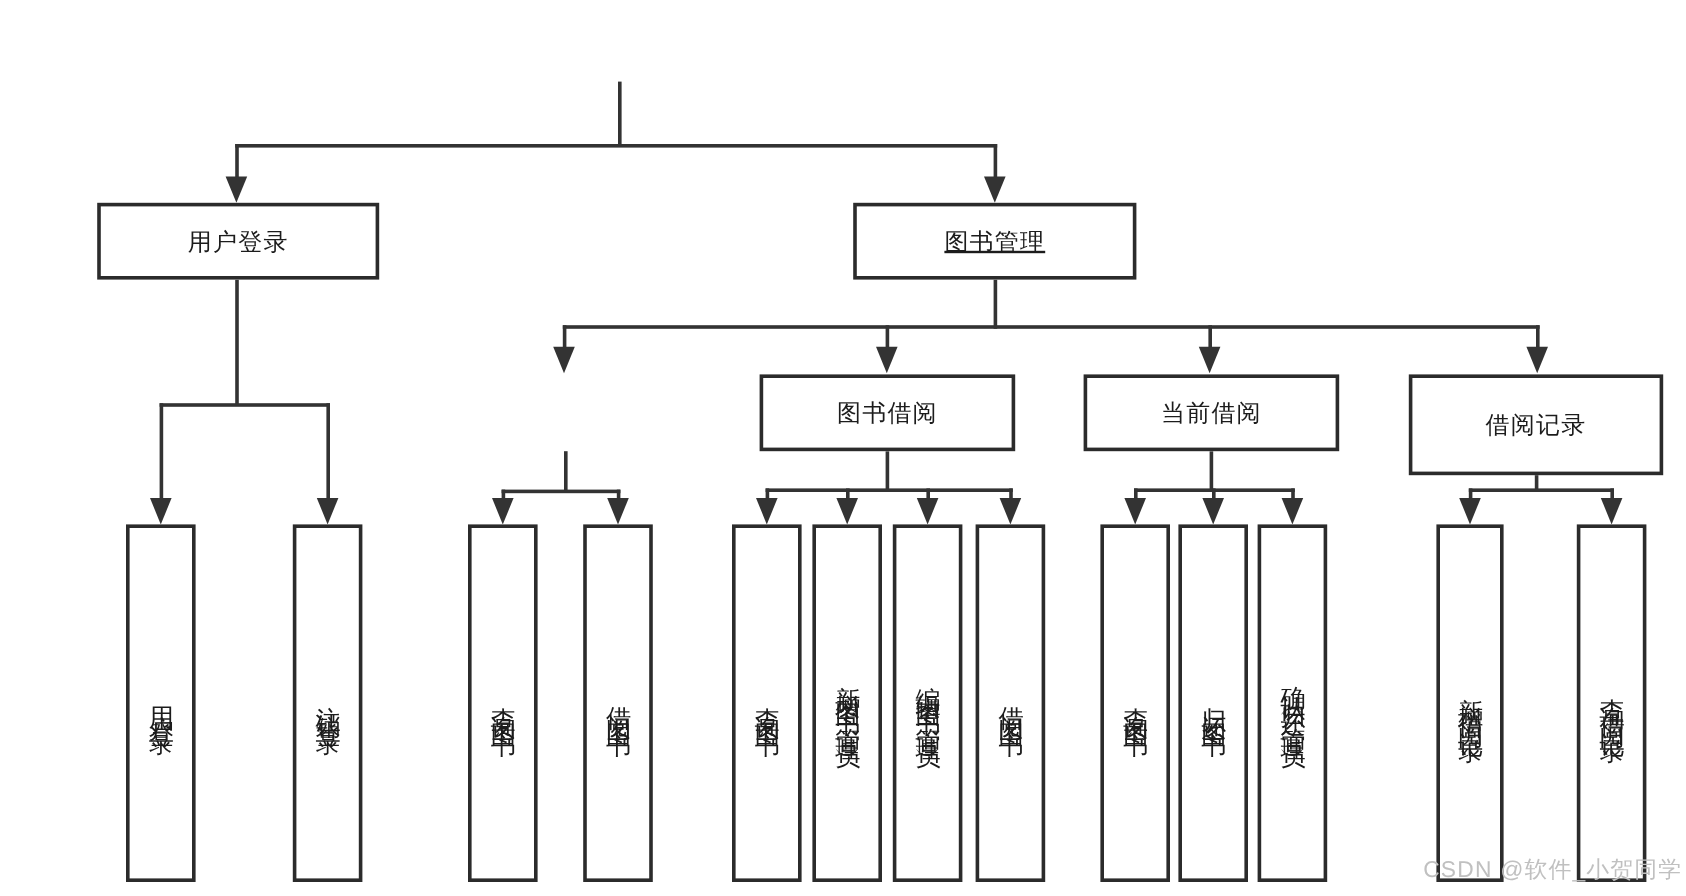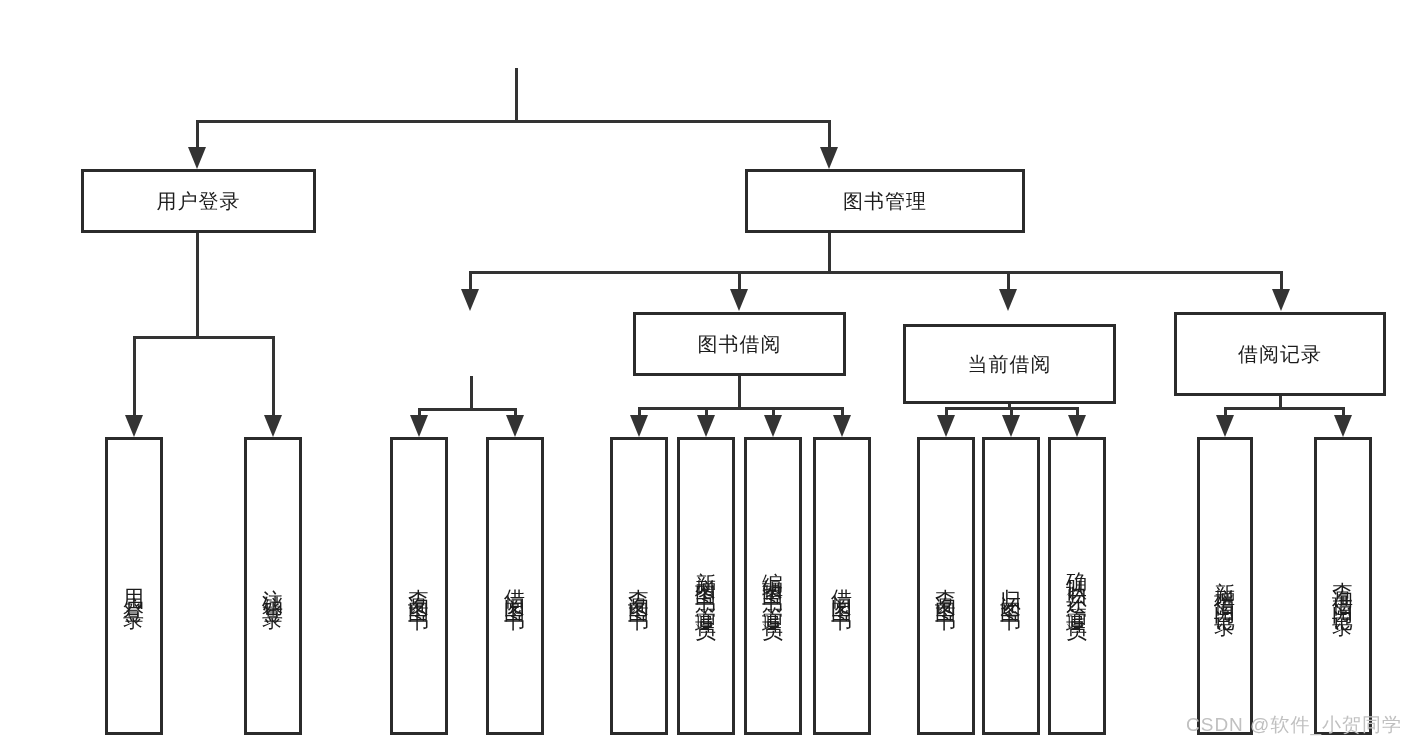--- a/index.html
+++ b/index.html
@@ -92,42 +92,42 @@
 
 
   <div class="cline" style="left:515px; top:68px; width:3px; height:54px;"></div>
   <div class="cline" style="left:196px; top:120px; width:635px; height:3px;"></div>
   <div class="cline" style="left:196px; top:120px; width:3px; height:32px;"></div>
   <div class="cline" style="left:828px; top:120px; width:3px; height:32px;"></div>
   <div class="ah" style="left:188px; top:147px;"></div>
   <div class="ah" style="left:820px; top:147px;"></div>
 
   <div class="hbox" style="left:81px; top:169px; width:235px; height:64px;">用户登录</div>
-  <div class="hbox" style="left:745px; top:169px; width:280px; height:64px;">图书管理</div>
+  <div class="hbox" style="left:711px; top:169px; width:236px; height:64px;text-decoration:underline;">图书管理</div>
 
   <div class="cline" style="left:196px; top:233px; width:3px; height:105px;"></div>
   <div class="cline" style="left:133px; top:336px; width:142px; height:3px;"></div>
   <div class="cline" style="left:133px; top:336px; width:3px; height:84px;"></div>
   <div class="cline" style="left:272px; top:336px; width:3px; height:84px;"></div>
   <div class="ah" style="left:125px; top:415px;"></div>
   <div class="ah" style="left:264px; top:415px;"></div>
 
   <div class="cline" style="left:828px; top:233px; width:3px; height:41px;"></div>
   <div class="cline" style="left:469px; top:271px; width:814px; height:3px;"></div>
   <div class="cline" style="left:469px; top:271px; width:3px; height:23px;"></div>
   <div class="cline" style="left:738px; top:271px; width:3px; height:23px;"></div>
   <div class="cline" style="left:1007px; top:271px; width:3px; height:23px;"></div>
   <div class="cline" style="left:1280px; top:271px; width:3px; height:23px;"></div>
   <div class="ah" style="left:461px; top:289px;"></div>
   <div class="ah" style="left:730px; top:289px;"></div>
   <div class="ah" style="left:999px; top:289px;"></div>
   <div class="ah" style="left:1272px; top:289px;"></div>
 
   <div class="hbox" style="left:633px; top:312px; width:213px; height:64px;">图书借阅</div>
-  <div class="hbox" style="left:903px; top:324px; width:213px; height:80px;">当前借阅</div>
+  <div class="hbox" style="left:903px; top:312px; width:213px; height:64px;">当前借阅</div>
   <div class="hbox" style="left:1174px; top:312px; width:212px; height:84px;">借阅记录</div>
 
   <div class="cline" style="left:470px; top:376px; width:3px; height:34px;"></div>
   <div class="cline" style="left:418px; top:408px; width:99px; height:3px;"></div>
   <div class="cline" style="left:418px; top:408px; width:3px; height:12px;"></div>
   <div class="cline" style="left:514px; top:408px; width:3px; height:12px;"></div>
   <div class="ah" style="left:410px; top:415px;"></div>
   <div class="ah" style="left:506px; top:415px;"></div>
 
   <div class="cline" style="left:738px; top:376px; width:3px; height:33px;"></div>

